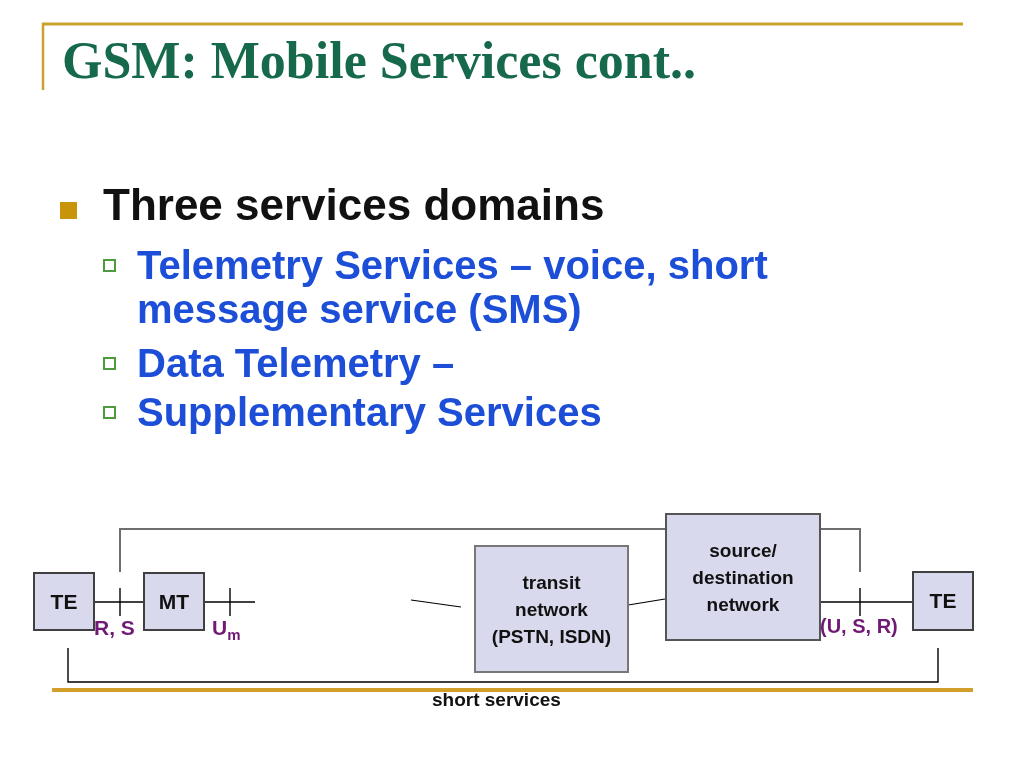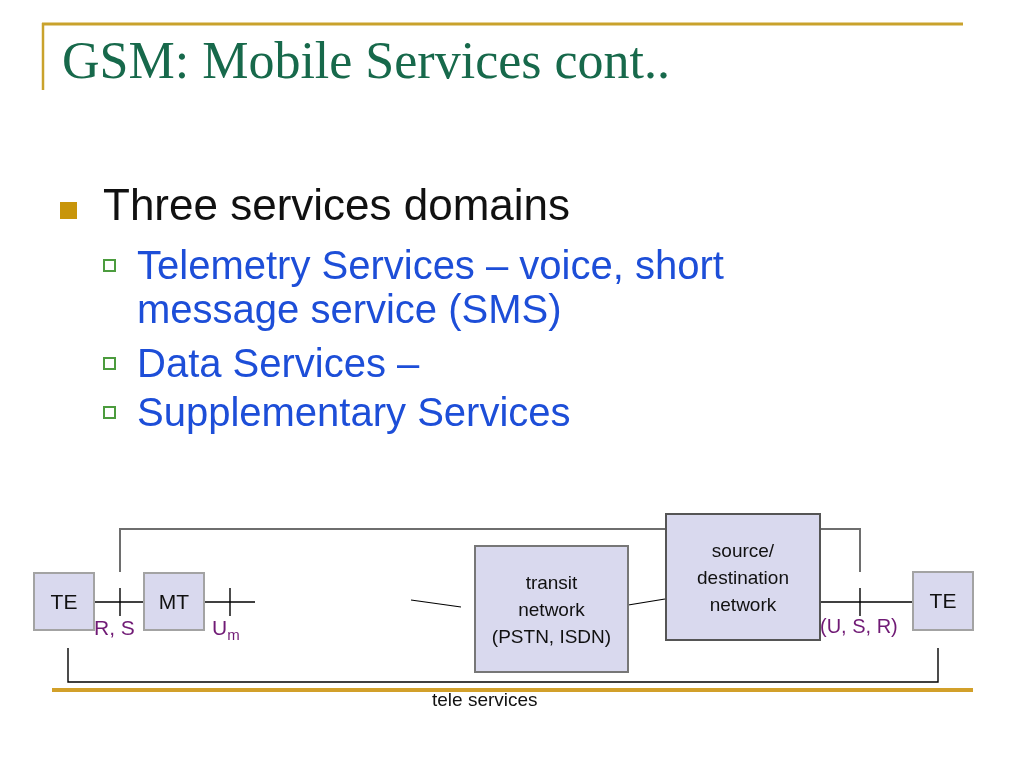--- a/index.html
+++ b/index.html
@@ -4,20 +4,21 @@
 <style>
   * { margin: 0; padding: 0; box-sizing: border-box; }
   html, body { background: #ffffff; }
   .slide {
     position: relative;
     width: 1024px;
     height: 768px;
     background: #ffffff;
     overflow: hidden;
     font-family: "Liberation Sans", sans-serif;
+    font-weight: bold;
   }
   
   .title {
     position: absolute;
     left: 62px;
     top: 33px;
     width: 880px;
     font-family: "Liberation Serif", serif;
     font-size: 52px;
     line-height: 56px;
@@ -67,21 +68,21 @@
   .dbox {
     position: absolute;
     background: #D9D9EE;
     display: flex;
     flex-direction: column;
     align-items: center;
     justify-content: center;
     text-align: center;
     color: #111111;
   }
-  .dbox-small { border: 2px solid #a3a3a3; font-size: 21px; }
+  .dbox-small { border: 2px solid #404040; font-size: 21px; }
   .dbox-big   { border: 2px solid #555555; font-size: 19px; line-height: 27px; }
   #box-te-left  { left: 33px;  top: 572px; width: 62px;  height: 59px; }
   #box-mt       { left: 143px; top: 572px; width: 62px;  height: 59px; }
   #box-gsm      { left: 255px; top: 537px; width: 156px; height: 128px; font-size: 21px; border-color:#3a3a3a;}
   #box-transit  { left: 474px; top: 545px; width: 155px; height: 128px; border-color:#777777;}
   #box-source   { left: 665px; top: 513px; width: 156px; height: 128px; }
   #box-te-right { left: 912px; top: 571px; width: 62px;  height: 60px; }
   .iface-label {
     position: absolute;
     font-size: 21px;
@@ -128,21 +129,21 @@
 
   <div class="title">GSM: Mobile Services cont..</div>
 
   <div class="bullet-main-square"></div>
   <div class="bullet-main-text">Three services domains</div>
 
   <div class="sub-square" id="sq1"></div>
   <div class="sub-text" id="tx1">Telemetry Services – voice, short message service (SMS)</div>
 
   <div class="sub-square" id="sq2"></div>
-  <div class="sub-text" id="tx2">Data Services –</div>
+  <div class="sub-text" id="tx2">Data Telemetry –</div>
 
   <div class="sub-square" id="sq3"></div>
   <div class="sub-text" id="tx3">Supplementary Services</div>
 
   <div class="dbox dbox-small" id="box-te-left">
     <span>TE</span>
   </div>
   <div class="dbox dbox-small" id="box-mt">
     <span>MT</span>
   </div>
@@ -157,15 +158,15 @@
     <div>network</div>
   </div>
   <div class="dbox dbox-small" id="box-te-right">
     <span>TE</span>
   </div>
 
   <div class="iface-label" id="lbl-rs">R, S</div>
   <div class="iface-label" id="lbl-um"><span>U</span><span class="sub">m</span></div>
   <div class="iface-label" id="lbl-usr">(U, S, R)</div>
 
-  <div class="tele-caption">tele services</div>
+  <div class="tele-caption">short services</div>
 
 </div>
 
 </body></html>

